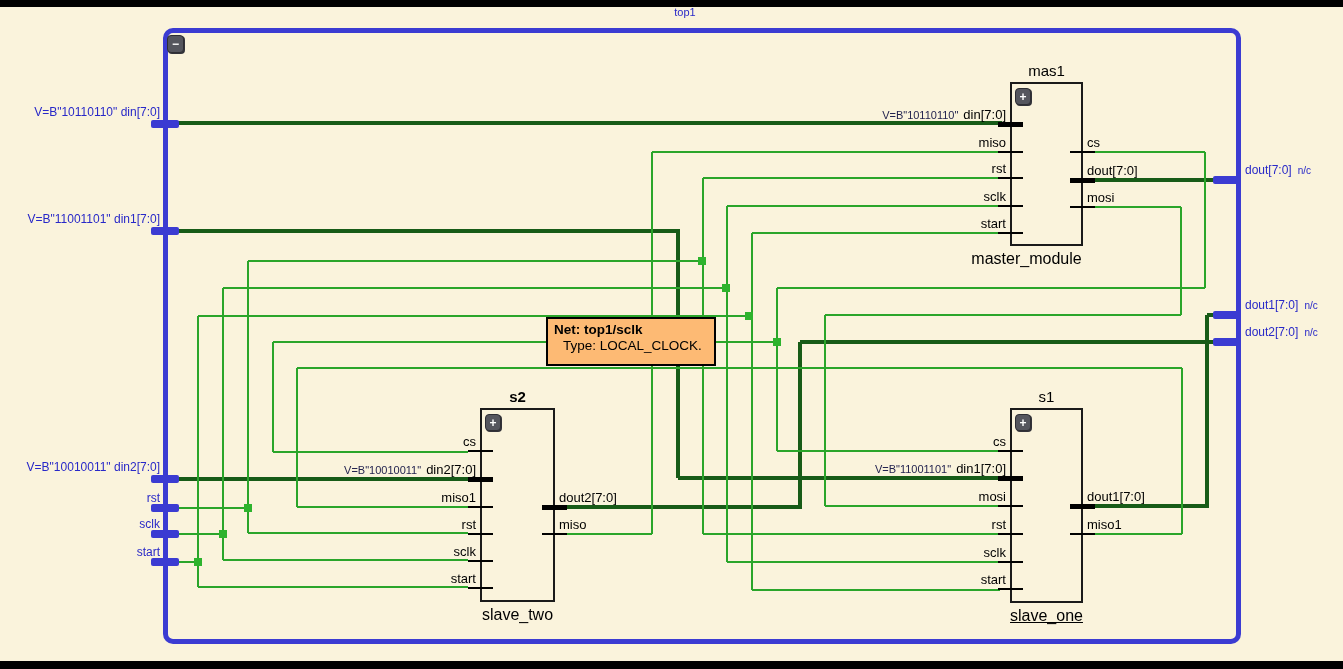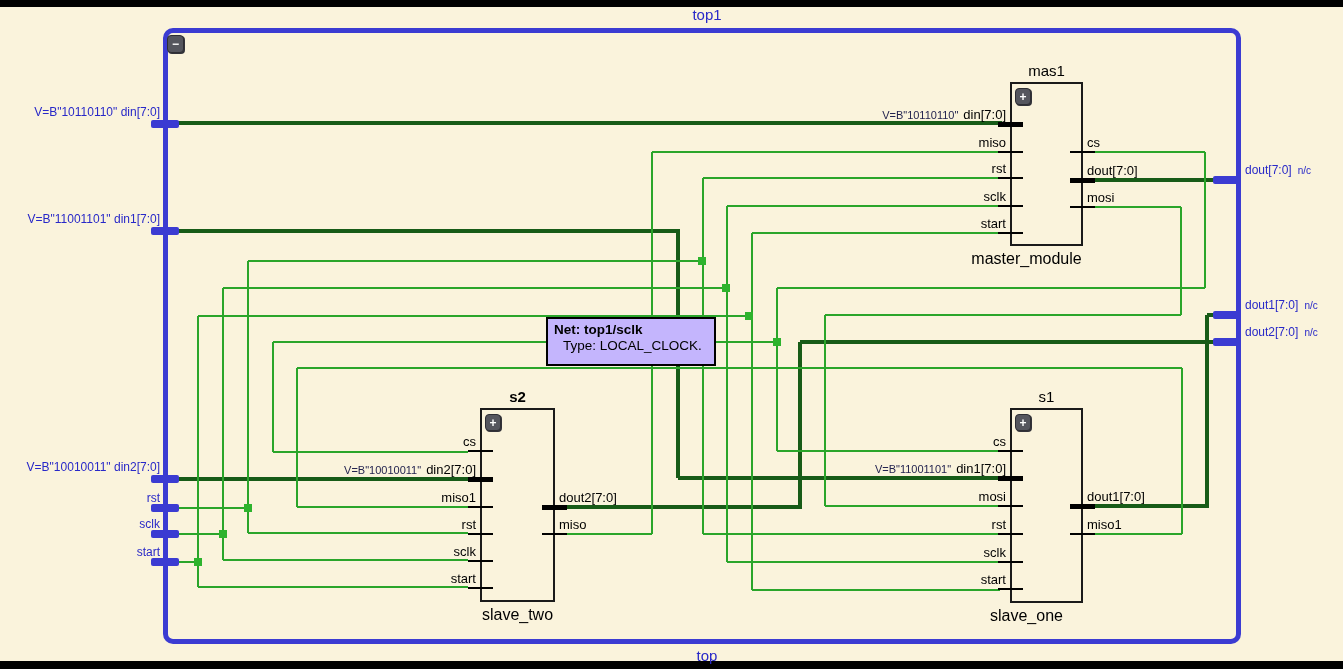--- a/index.html
+++ b/index.html
@@ -7,41 +7,41 @@
     --dkgreen:#175b17; --ink:#111; --navy:#23234f; --iconbg:#55565e;
   }
   *{margin:0;padding:0;box-sizing:border-box;}
   body{background:#222;font-family:"Liberation Sans",sans-serif;}
   #screen{position:relative;width:1343px;height:669px;background:var(--bg);overflow:hidden;}
   .bar{position:absolute;left:0;width:1343px;background:#000;}
   #topbar{top:0;height:7px;}
   #botbar{top:661px;height:8px;}
   #outer-box{position:absolute;left:163px;top:28px;width:1078px;height:616px;
     border:5px solid var(--blue);border-radius:10px;}
-  .hier-label{position:absolute;left:168px;width:1078px;text-align:center;
-    color:var(--lblue);font-size:15px;}
+  .hier-label{position:absolute;left:146px;width:1078px;text-align:center;
+    color:var(--lblue);font-size:11px;}
   #top-label{top:6px;}
   #bottom-label{top:647px;}
   .toolbtn{position:absolute;background:var(--iconbg);border:1.5px solid #2e2e34;
     border-radius:4px;color:#fff;display:flex;align-items:center;justify-content:center;
     font-size:12px;font-weight:bold;line-height:1;box-shadow:1px 1px 0 #33333a;}
   .wire{position:absolute;background:var(--green);}
   .wire.bus{background:var(--dkgreen);}
   .dot{position:absolute;width:8px;height:8px;background:var(--dot);}
   .stub{position:absolute;width:28px;height:8px;background:var(--blue);border-radius:2px;z-index:4;}
   .portlabel{position:absolute;color:var(--lblue);font-size:12px;white-space:nowrap;}
   .portlabel .nc{font-size:10px;margin-left:6px;}
   .blk{position:absolute;border:2px solid #1a1a1a;background:transparent;}
   .blk-title{position:absolute;text-align:center;color:#000;font-size:15px;white-space:nowrap;}
   .blk-type{position:absolute;text-align:center;color:#000;font-size:16px;white-space:nowrap;}
   .pin-tick{position:absolute;background:#000;}
   .pinlabel{position:absolute;font-size:13px;color:#000;white-space:nowrap;}
   .pinlabel .val{font-size:11px;color:var(--navy);margin-right:5px;}
   #tooltip{position:absolute;left:546px;top:317px;width:170px;height:49px;
-    background:#c4b5fd;border:2px solid #000;z-index:6;padding:3px 6px;}
+    background:#fdba74;border:2px solid #000;z-index:6;padding:3px 6px;}
   #tooltip .t1{font-size:13.5px;font-weight:bold;color:#000;}
   #tooltip .t2{font-size:13.5px;color:#000;padding-left:9px;margin-top:1px;}
   .lyr{position:absolute;left:0;top:0;width:100%;height:100%;}
 </style>
 </head>
 <body>
 
 <div id="screen">
   <div id="topbar" class="bar"></div>
   <div id="botbar" class="bar"></div>
@@ -177,21 +177,21 @@
       <div class="pin-tick" style="left: 468px; top: 560px; width: 25px; height: 2px;"></div>
       <div class="pinlabel" style="left: 180px; width: 296px; top: 544px; text-align: right;"><span>sclk</span></div>
       <div class="pin-tick" style="left: 468px; top: 587px; width: 25px; height: 2px;"></div>
       <div class="pinlabel" style="left: 180px; width: 296px; top: 571px; text-align: right;"><span>start</span></div>
       <div class="pin-tick" style="left: 542px; top: 504.5px; width: 25px; height: 5px;"></div>
       <div class="pinlabel" style="left: 559px; top: 490px;"><span>dout2[7:0]</span></div>
       <div class="pin-tick" style="left: 542px; top: 533px; width: 25px; height: 2px;"></div>
       <div class="pinlabel" style="left: 559px; top: 517px;"><span>miso</span></div>
       <div class="blk" style="left: 1010px; top: 408px; width: 73px; height: 195px;"></div>
       <div class="blk-title" style="left: 970px; width: 153px; top: 388px;">s1</div>
-      <div class="blk-type" style="left: 930px; width: 193px; top: 607px;">slave_one</div>
+      <div class="blk-type" style="left: 950px; width: 193px; top: 607px; text-decoration: underline;">slave_one</div>
       <div class="toolbtn" style="left: 1015px; top: 414px; width: 16px; height: 17px;">
         <span>+</span>
       </div>
       <div class="pin-tick" style="left: 998px; top: 450px; width: 25px; height: 2px;"></div>
       <div class="pinlabel" style="left: 710px; width: 296px; top: 434px; text-align: right;"><span>cs</span></div>
       <div class="pin-tick" style="left: 998px; top: 475.5px; width: 25px; height: 5px;"></div>
       <div class="pinlabel" style="left: 710px; width: 296px; top: 461px; text-align: right;"><span class="val">V=B"11001101"</span><span>din1[7:0]</span></div>
       <div class="pin-tick" style="left: 998px; top: 505px; width: 25px; height: 2px;"></div>
       <div class="pinlabel" style="left: 710px; width: 296px; top: 489px; text-align: right;"><span>mosi</span></div>
       <div class="pin-tick" style="left: 998px; top: 533px; width: 25px; height: 2px;"></div>
@@ -204,14 +204,13 @@
       <div class="pinlabel" style="left: 1087px; top: 489px;"><span>dout1[7:0]</span></div>
       <div class="pin-tick" style="left: 1070px; top: 533px; width: 25px; height: 2px;"></div>
       <div class="pinlabel" style="left: 1087px; top: 517px;"><span>miso1</span></div>
     </div>
 
   <div id="tooltip">
     <div class="t1">Net: top1/sclk</div>
     <div class="t2">Type: LOCAL_CLOCK.</div>
   </div>
 
-  <div id="bottom-label" class="hier-label">top</div>
 </div>
 
 </body></html>

